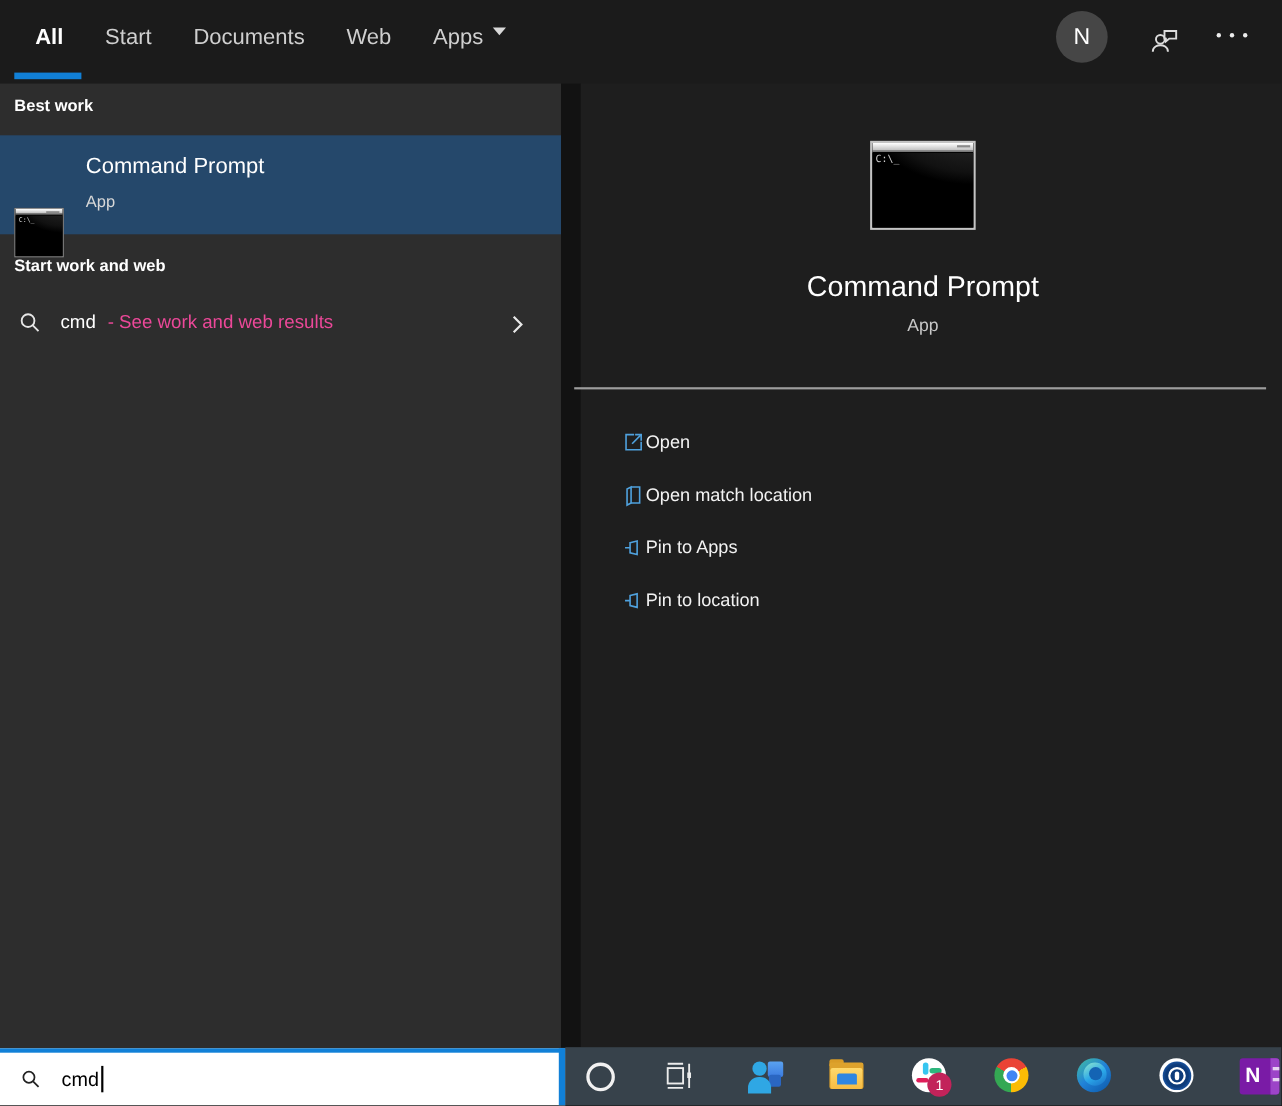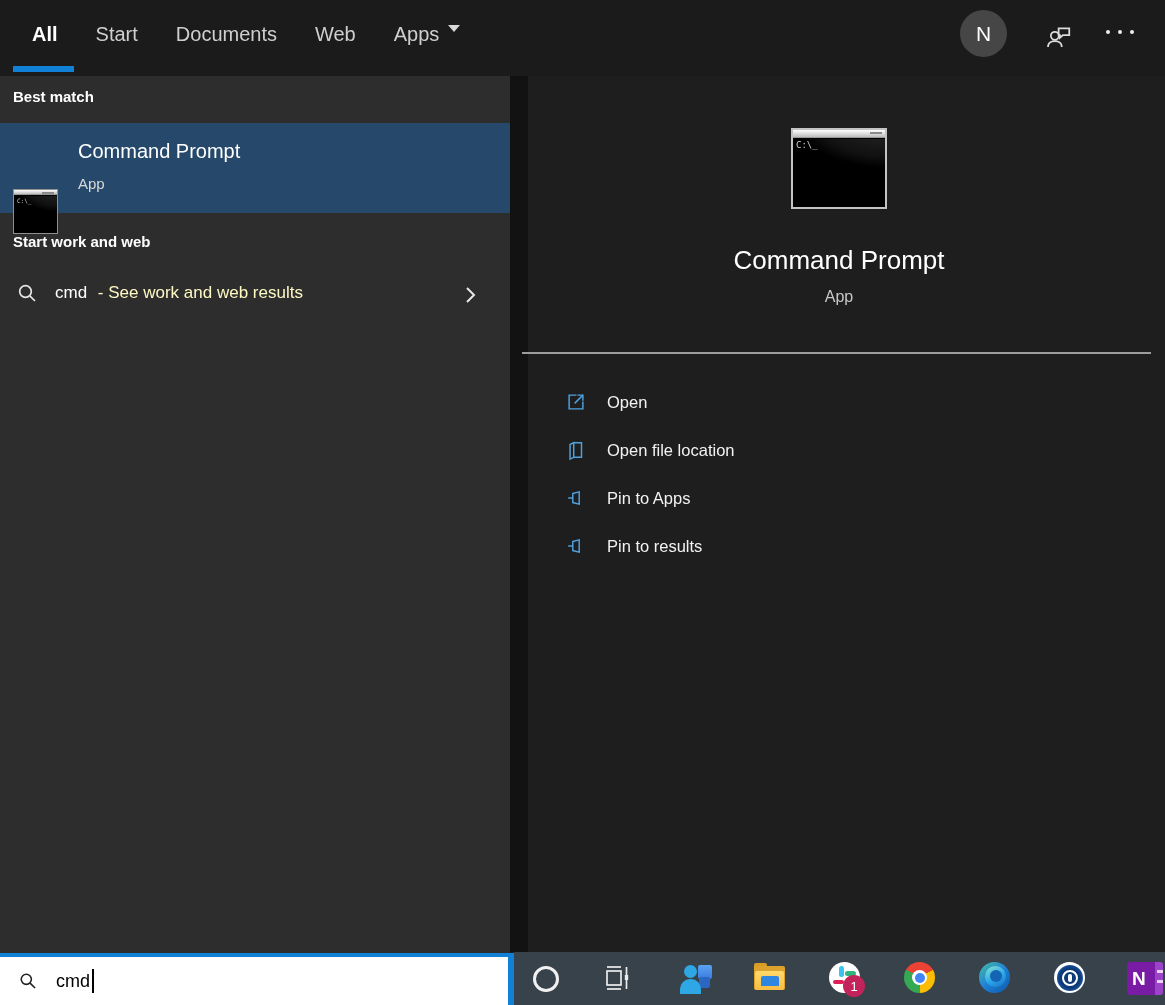--- a/index.html
+++ b/index.html
@@ -37,33 +37,33 @@
   .cmd-body { position:absolute; left:0; right:0; bottom:0; top:6px; background:radial-gradient(140% 110% at 100% -35%, #2e2e2e 0%, #111 55%, #000 70%); }
   .cmd-icon.large .cmd-body { top:9px; }
   .cmd-prompt { position:absolute; left:3px; top:1px; color:#cfcfcf; font-family:"DejaVu Sans Mono", monospace; }
   .cmd-icon.small .cmd-prompt { font-size:6px; }
   .cmd-icon.large .cmd-prompt { font-size:9px; }
 
   .suggestion-row { position:absolute; left:0; top:193px; width:510px; height:52px; cursor:default; }
   .sugg-mag { position:absolute; left:16px; top:13px; color:#e6e6e6; }
   .sugg-text { position:absolute; left:55px; top:14px; font-size:17px; }
   .sugg-query { color:#ffffff; }
-  .sugg-rest { color:#fef9c3; margin-left:6px; }
+  .sugg-rest { color:#ec4899; margin-left:6px; }
   .sugg-chevron { position:absolute; left:458px; top:14px; color:#e8e8e8; }
 
   
   .gap-strip { position:absolute; left:510px; top:76px; width:18px; height:876px; background:#121212; }
   .right-panel { position:absolute; left:528px; top:76px; width:637px; height:876px; background:#1e1e1e; }
   .rp-inner { width:622px; text-align:center; }
   .cmd-icon.large { position:relative; left:auto; top:auto; margin:52px auto 0; width:96px; height:81px; border:2px solid #c4c4c4; }
   .rp-title { margin-top:36px; font-size:26px; color:#ffffff; }
   .rp-sub { margin-top:12px; font-size:16px; color:#c8c8c8; }
   .divider { position:absolute; left:522px; top:352px; width:629px; height:2px; background:#9d9d9d; }
   .actions { position:absolute; left:565px; top:378px; list-style:none; }
-  .action { display:flex; align-items:center; height:48px; gap:20px; cursor:default; }
+  .action { display:flex; align-items:center; height:48px; cursor:default; }
   .action .aicon { width:22px; height:22px; color:#4fa1dd; flex:0 0 22px; }
   .action .alabel { font-size:16.5px; color:#f2f2f2; }
 
   
   .searchbox { position:absolute; left:0; top:953px; width:514px; height:52px; background:#ffffff; border-top:4px solid #1180d7; border-right:6px solid #1180d7; display:flex; align-items:center; padding-left:18px; }
   .searchbox .mag { color:#222; }
   .search-text { margin-left:17px; font-size:18px; color:#000; }
   .caret { width:1.5px; height:24px; background:#000; margin-left:2px; }
 
   
@@ -154,21 +154,21 @@
   </svg>
 </div>
 
 <div class="nav-icon ellipsis-wrap">
   <span class="dot"></span>
   <span class="dot"></span>
   <span class="dot"></span>
 </div>
 
 <div class="left-panel">
-  <div class="section-header bm-header">Best match</div>
+  <div class="section-header bm-header">Best work</div>
 
   <div class="result-row">
     <div class="cmd-icon small">
       <div class="cmd-titlebar"></div>
       <div class="cmd-body">
         <span class="cmd-prompt">C:\_</span>
       </div>
     </div>
     <div class="result-title">Command Prompt</div>
     <div class="result-subtitle">App</div>
@@ -223,39 +223,39 @@
     </span>
     <span class="alabel">Open</span>
   </li>
   <li class="action">
     <span class="aicon">
       <svg width="22" height="22" viewBox="0 0 24 24" fill="none" stroke="currentColor" stroke-width="1.6">
         <path d="M9.5 4 H18 V20 H9.5"></path>
         <path d="M9.5 4 L5.5 6 V22 L9.5 20 Z"></path>
       </svg>
     </span>
-    <span class="alabel">Open file location</span>
+    <span class="alabel">Open match location</span>
   </li>
   <li class="action">
     <span class="aicon">
       <svg width="22" height="22" viewBox="0 0 24 24" fill="none" stroke="currentColor" stroke-width="1.6">
         <path d="M3.5 12 H8.5"></path>
         <path d="M8.5 7 L15.5 5.3 V18.7 L8.5 17 Z"></path>
       </svg>
     </span>
     <span class="alabel">Pin to Apps</span>
   </li>
   <li class="action">
     <span class="aicon">
       <svg width="22" height="22" viewBox="0 0 24 24" fill="none" stroke="currentColor" stroke-width="1.6">
         <path d="M3.5 12 H8.5"></path>
         <path d="M8.5 7 L15.5 5.3 V18.7 L8.5 17 Z"></path>
       </svg>
     </span>
-    <span class="alabel">Pin to results</span>
+    <span class="alabel">Pin to location</span>
   </li>
 </ul>
 
 <div class="searchbox">
   <span class="mag">
     <svg width="21" height="21" viewBox="0 0 24 24" fill="none" stroke="currentColor" stroke-width="1.8">
       <circle cx="9.5" cy="9.5" r="5.8"></circle>
         <line x1="13.8" y1="13.8" x2="19.5" y2="19.5"></line>
     </svg>
   </span>

